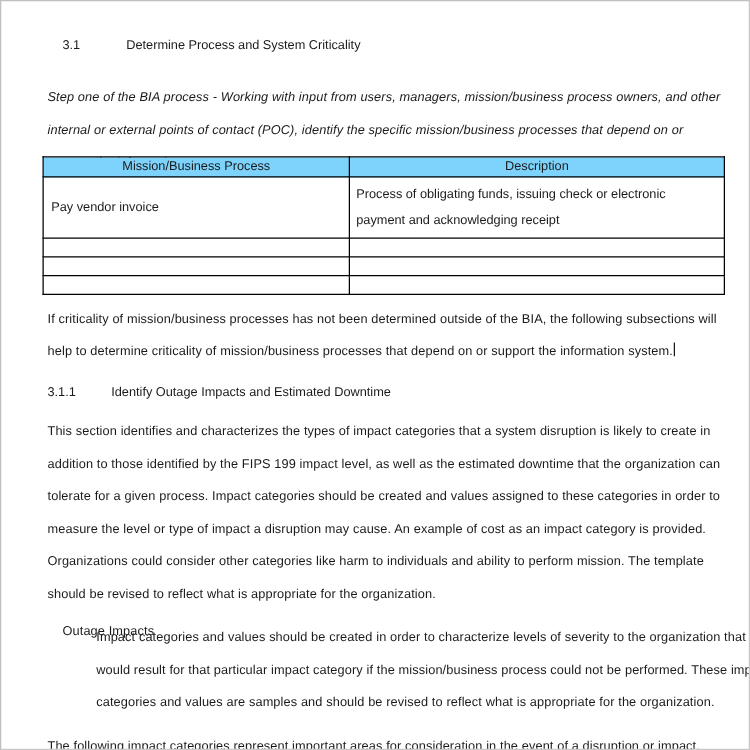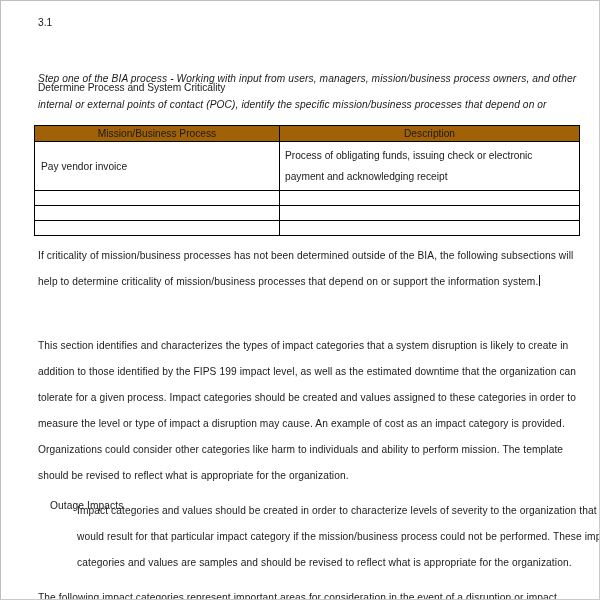--- a/index.html
+++ b/index.html
@@ -46,21 +46,21 @@
     white-space: nowrap;
   }
   .heading .num {
     width: 51px;
     flex: 0 0 51px;
   }
   .heading .title {
     flex: 0 1 auto;
     margin-top: 14px;
   }
-  #h-3-1 { position: absolute; left: 0; top: 15px; flex-direction: column; }
+  #h-3-1 { position: absolute; left: 12px; top: 15px; }
   #h-3-1-1 { position: absolute; left: 0; top: 293px; }
 
   
   .para {
     position: absolute;
     font-size: 10.2px;
     line-height: 26px;
     color: #1a1a1a;
     text-align: left;
     letter-spacing: 0.01em;
@@ -95,21 +95,21 @@
   }
   .bia-table col.c-process { width: 245px; }
   .bia-table col.c-desc    { width: 300px; }
   .bia-table th,
   .bia-table td {
     border: 1px solid #000000;
     padding: 0;
     vertical-align: middle;
   }
   .bia-table thead th {
-    background: #a16207;
+    background: #7dd3fc;
     text-align: center;
     font-weight: normal;
     height: 15px;
     line-height: 15px;
   }
   .bia-table td.cell-process {
     height: 36px;
     padding: 0 0 0 6px;
     vertical-align: middle;
   }
@@ -162,20 +162,24 @@
         </tr>
         <tr>
           <td class="cell-empty"></td>
           <td class="cell-empty"></td>
         </tr>
       </tbody>
     </table>
 
     <p class="para" id="p-after"><span>If criticality of mission/business processes has not been determined outside of the BIA, the following subsections will help to determine criticality of mission/business processes that depend on or support the information system.</span><span class="caret"></span></p>
 
+    <div class="heading" id="h-3-1-1">
+      <span class="num">3.1.1</span>
+      <span class="title">Identify Outage Impacts and Estimated Downtime</span>
+    </div>
 
     <p class="para" id="p-section">This section identifies and characterizes the types of impact categories that a system disruption is likely to create in addition to those identified by the FIPS 199 impact level, as well as the estimated downtime that the organization can tolerate for a given process.  Impact categories should be created and values assigned to these categories in order to measure the level or type of impact a disruption may cause.  An example of cost as an impact category is provided. Organizations could consider other categories like harm to individuals and ability to perform mission. The template should be revised to reflect what is appropriate for the organization.</p>
 
     <p class="para" id="p-outage-label">Outage Impacts</p>
 
     <p class="para" id="p-impact">Impact categories and values should be created in order to characterize levels of severity to the organization that would result for that particular impact category if the mission/business process could not be performed.  These impact categories and values are samples and should be revised to reflect what is appropriate for the organization.</p>
 
     <p class="para" id="p-final">The following impact categories represent important areas for consideration in the event of a disruption or impact.</p>
 
   </div>

